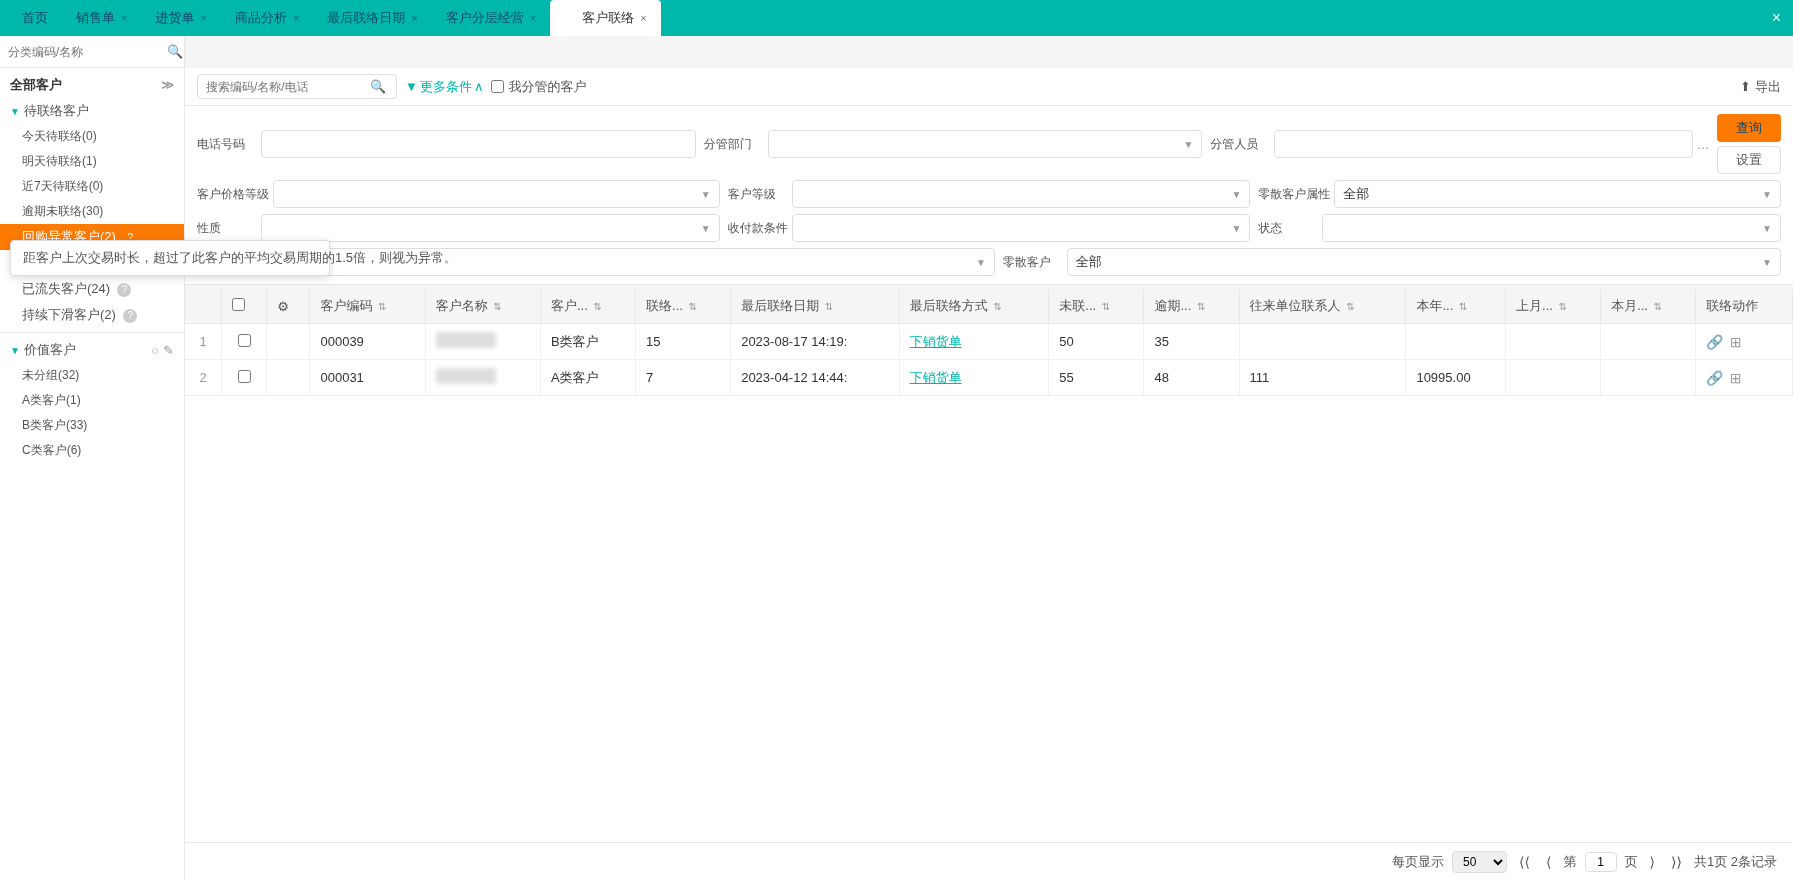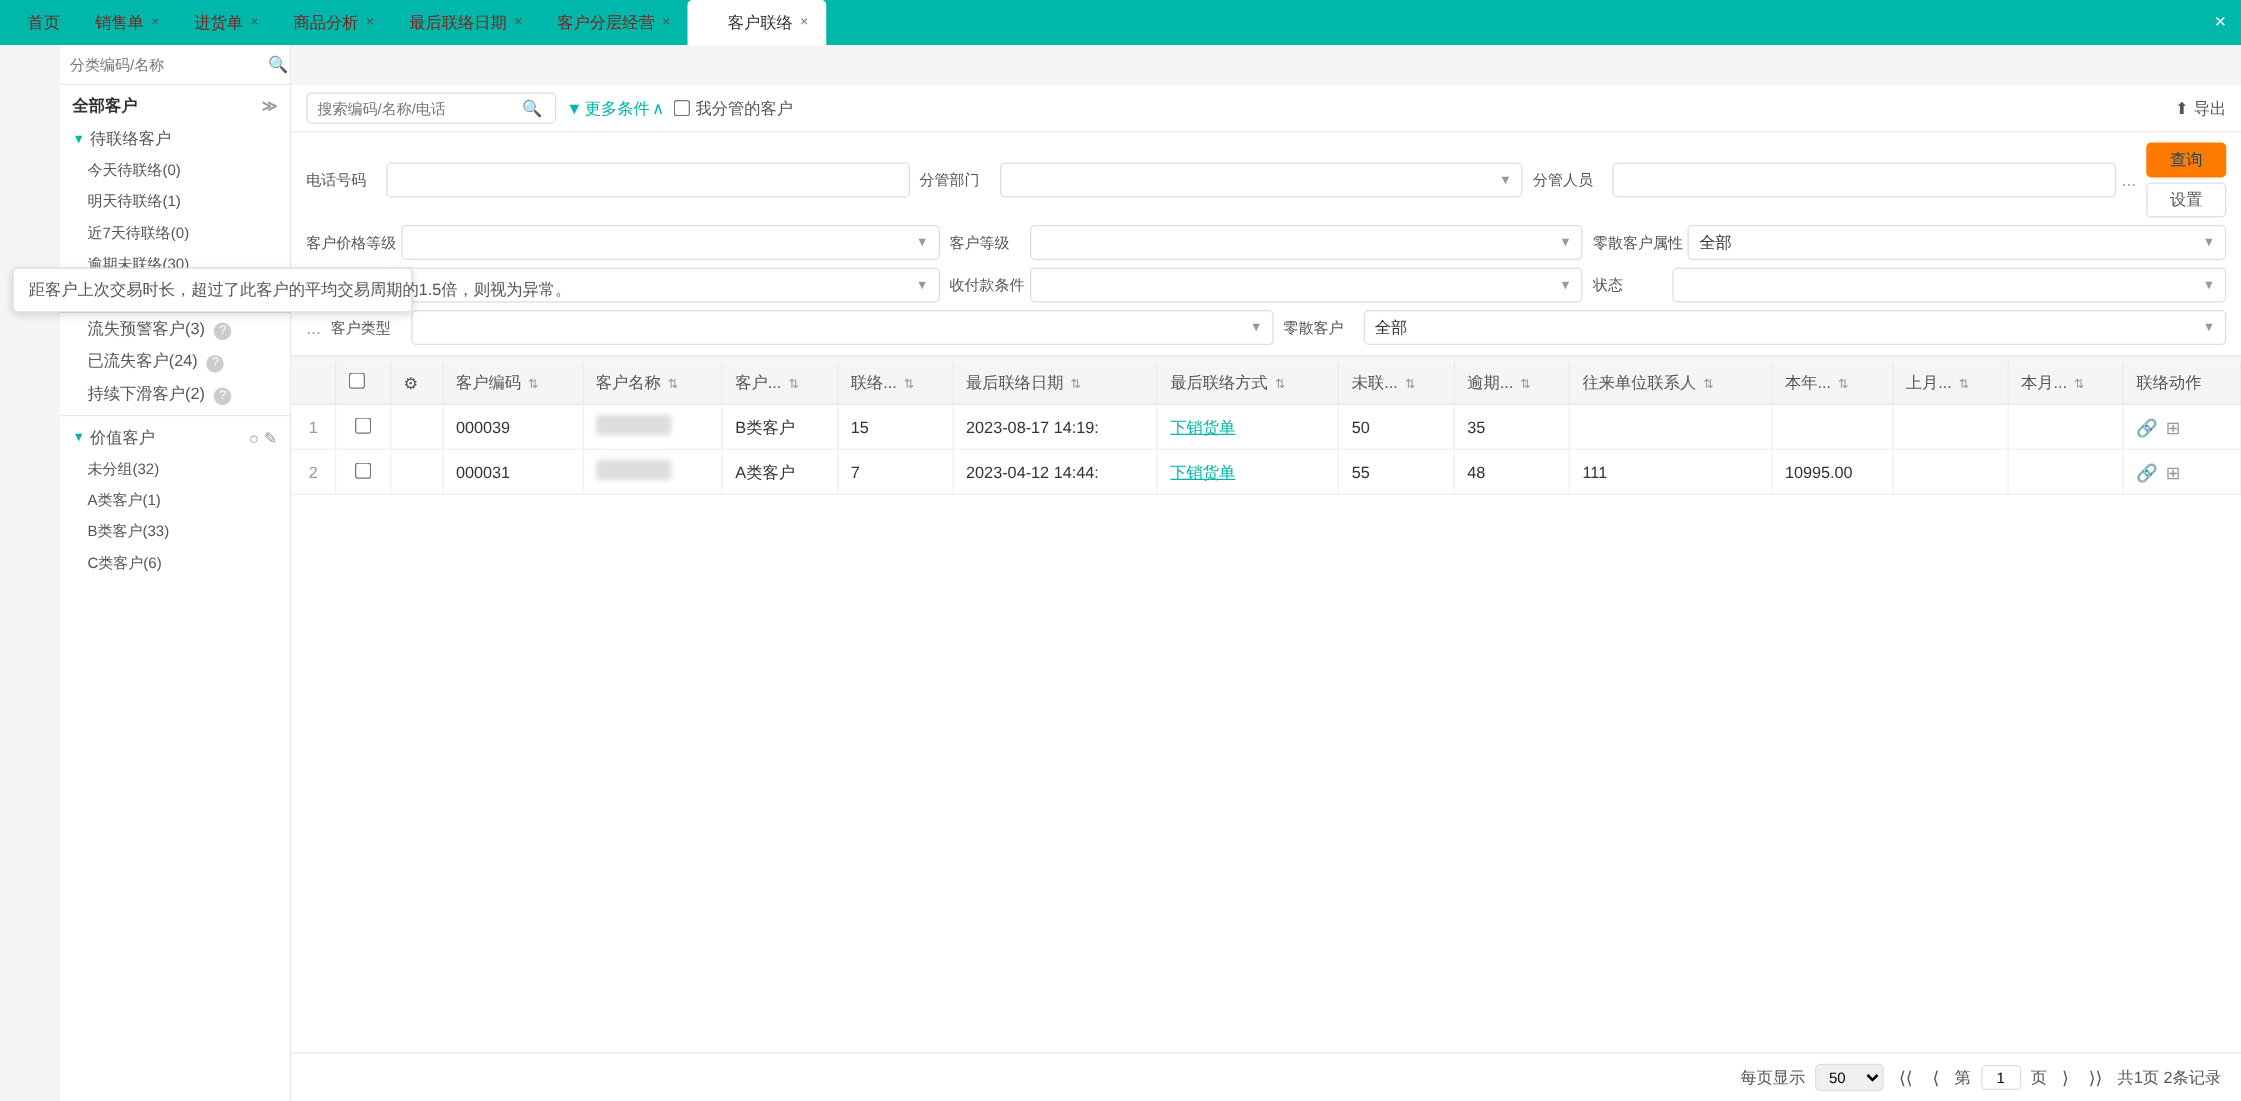--- a/index.html
+++ b/index.html
@@ -13,21 +13,21 @@
       align-items: center;
       padding: 0 8px;
       color: white;
       position: relative;
     }
     .top-nav .nav-item {
       padding: 0 14px;
       height: 36px;
       line-height: 36px;
       cursor: pointer;
-      color: #7f1d1d;
+      color: #0c4a6e;
       font-size: 13px;
       display: flex;
       align-items: center;
       gap: 4px;
       white-space: nowrap;
     }
     .top-nav .nav-item.active {
       background: white;
       color: #333;
       border-radius: 4px 4px 0 0;
@@ -43,21 +43,20 @@
       right: 12px;
       color: white;
       cursor: pointer;
       font-size: 16px;
     }
 
     
     .main-layout {
       display: flex;
       height: calc(100vh - 36px);
-      padding-left: 48px;
     }
 
     
     .sidebar {
       width: 185px;
       background: white;
       border-right: 1px solid #e8e8e8;
       display: flex;
       flex-direction: column;
       overflow: hidden;
@@ -131,21 +130,21 @@
       color: #555;
       font-size: 13px;
     }
     .sidebar-value-group .triangle { color: #00b8a9; font-size: 10px; }
     .sidebar-value-group .edit-icons { margin-left: auto; color: #999; font-size: 11px; display: flex; gap: 4px; }
 
     
     .tooltip-box {
       position: absolute;
       left: 10px;
-      top: 214px;
+      top: 240px;
       background: white;
       border: 1px solid #ddd;
       border-radius: 4px;
       padding: 8px 12px;
       font-size: 12px;
       color: #555;
       z-index: 100;
       box-shadow: 0 2px 8px rgba(0,0,0,0.15);
       max-width: 320px;
       white-space: nowrap;

